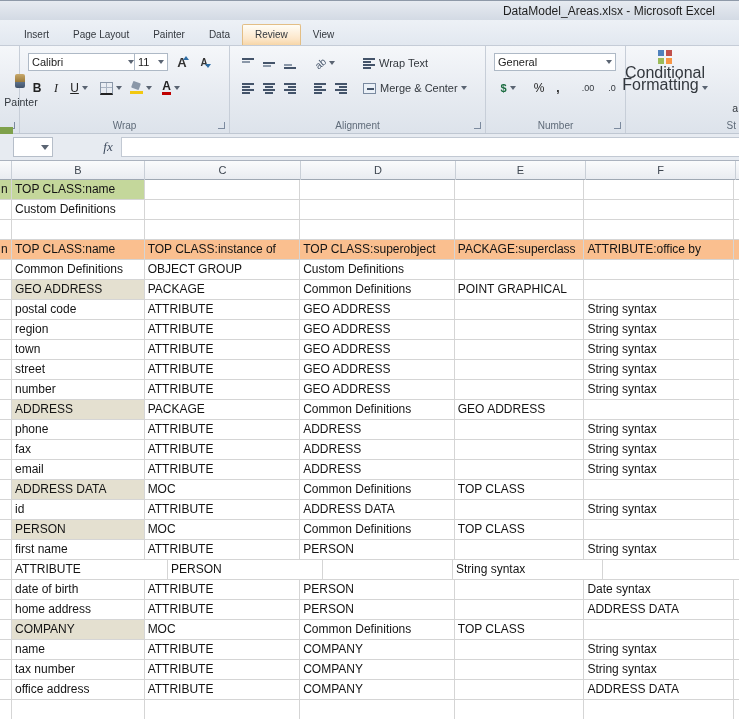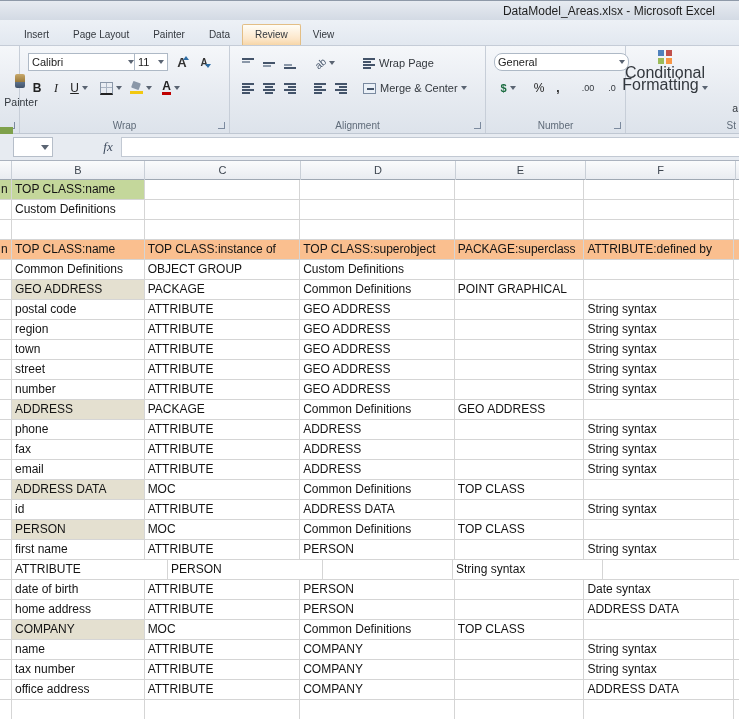--- a/index.html
+++ b/index.html
@@ -105,21 +105,21 @@
   .ab{display:inline-block;transform:rotate(-40deg);font-size:10px;color:#44546A;}
   .wrapbtn{top:8px;left:128px;padding:0 4px;justify-content:flex-start;}
   .ha1{top:33px;left:8px;width:19px}.ha2{top:33px;left:29px;width:19px}.ha3{top:33px;left:50px;width:19px}
   .outdent{top:33px;left:80px;width:19px}.indent{top:33px;left:101px;width:19px}
   .mergebtn{top:33px;left:128px;padding:0 4px;justify-content:flex-start;}
   .rlbl{font-size:11px;color:#33383E;margin-left:4px;white-space:nowrap;}
   .merge-ic{width:13px;height:11px;border:1px solid #7A8AA0;position:relative;background:#EAF0F7;}
   .merge-ic::after{content:"";position:absolute;top:4px;left:3px;width:7px;height:2px;background:#44546A;}
 
   
-  .nfmt{top:7px;left:8px;width:135px;border-radius:8px;}
+  .nfmt{top:7px;left:8px;width:122px;}
   .acct{top:33px;left:8px;width:28px;}
   .acct-g{font-size:11px;color:#1F6E43;font-weight:bold;}
   .pct{top:33px;left:44px;width:18px;}
   .cma{top:33px;left:64px;width:16px;font-weight:bold;}
   .incd{top:33px;left:90px;width:24px;font-size:9px;color:#33383E;}
   .decd{top:33px;left:116px;width:20px;font-size:9px;color:#33383E;}
 
   
   .bigbtn{top:4px;left:6px;width:66px;display:flex;flex-direction:column;align-items:center;}
   .cf-ic{width:14px;height:14px;margin-bottom:3px;background:
@@ -236,21 +236,21 @@
         </div>
       <div class="rbtn p va3">
           <span class="bars b-bot"></span>
         </div>
       <div class="rbtn p orient">
         <span class="ab">ab</span>
         <i class="dd"></i>
       </div>
       <div class="rbtn p wrapbtn">
         <span class="bars b-left"></span>
-        <span class="rlbl">Wrap Page</span>
+        <span class="rlbl">Wrap Text</span>
       </div>
       <div class="rbtn p ha1">
           <span class="bars b-left"></span>
         </div>
       <div class="rbtn p ha2">
           <span class="bars b-centerx"></span>
         </div>
       <div class="rbtn p ha3">
           <span class="bars b-rightx"></span>
         </div>
@@ -346,21 +346,21 @@
         <div class="cell ce"></div>
         <div class="cell cf"></div>
         <div class="cell gstub"></div>
       </div>
       <div class="srow">
         <div class="cell stub c-orange">n</div>
         <div class="cell cb c-orange">TOP CLASS:name</div>
         <div class="cell cc c-orange">TOP CLASS:instance of</div>
         <div class="cell cd c-orange">TOP CLASS:superobject</div>
         <div class="cell ce c-orange">PACKAGE:superclass</div>
-        <div class="cell cf c-orange">ATTRIBUTE:defined by</div>
+        <div class="cell cf c-orange">ATTRIBUTE:office by</div>
         <div class="cell gstub c-orange"></div>
       </div>
       <div class="srow">
         <div class="cell stub"></div>
         <div class="cell cb">Common Definitions</div>
         <div class="cell cc">OBJECT GROUP</div>
         <div class="cell cd">Custom Definitions</div>
         <div class="cell ce"></div>
         <div class="cell cf"></div>
         <div class="cell gstub"></div>

